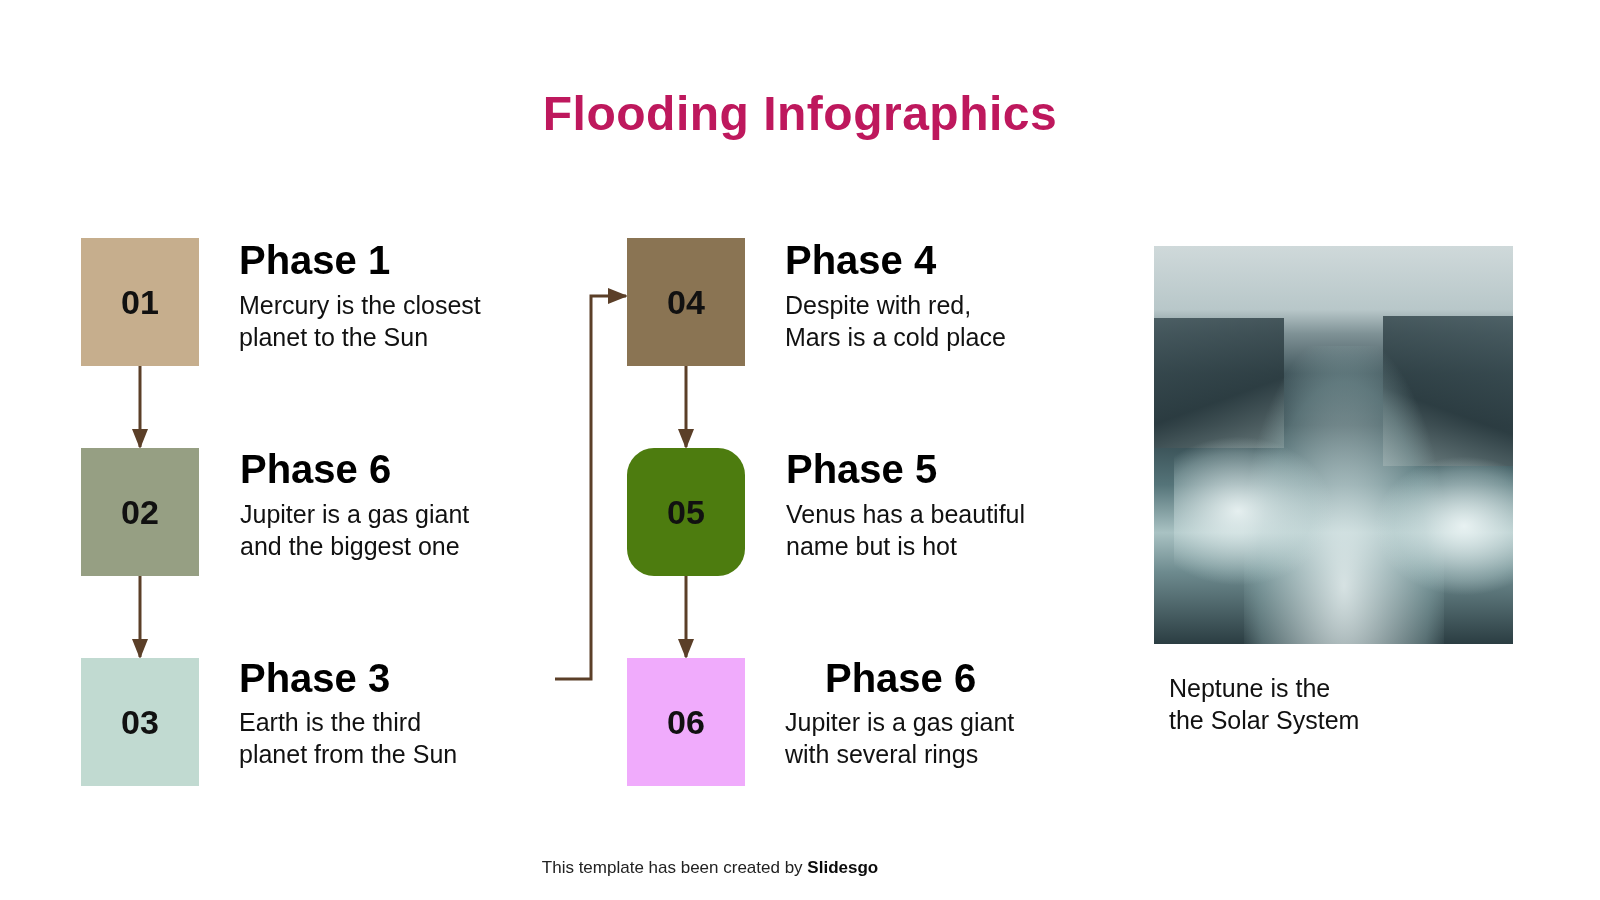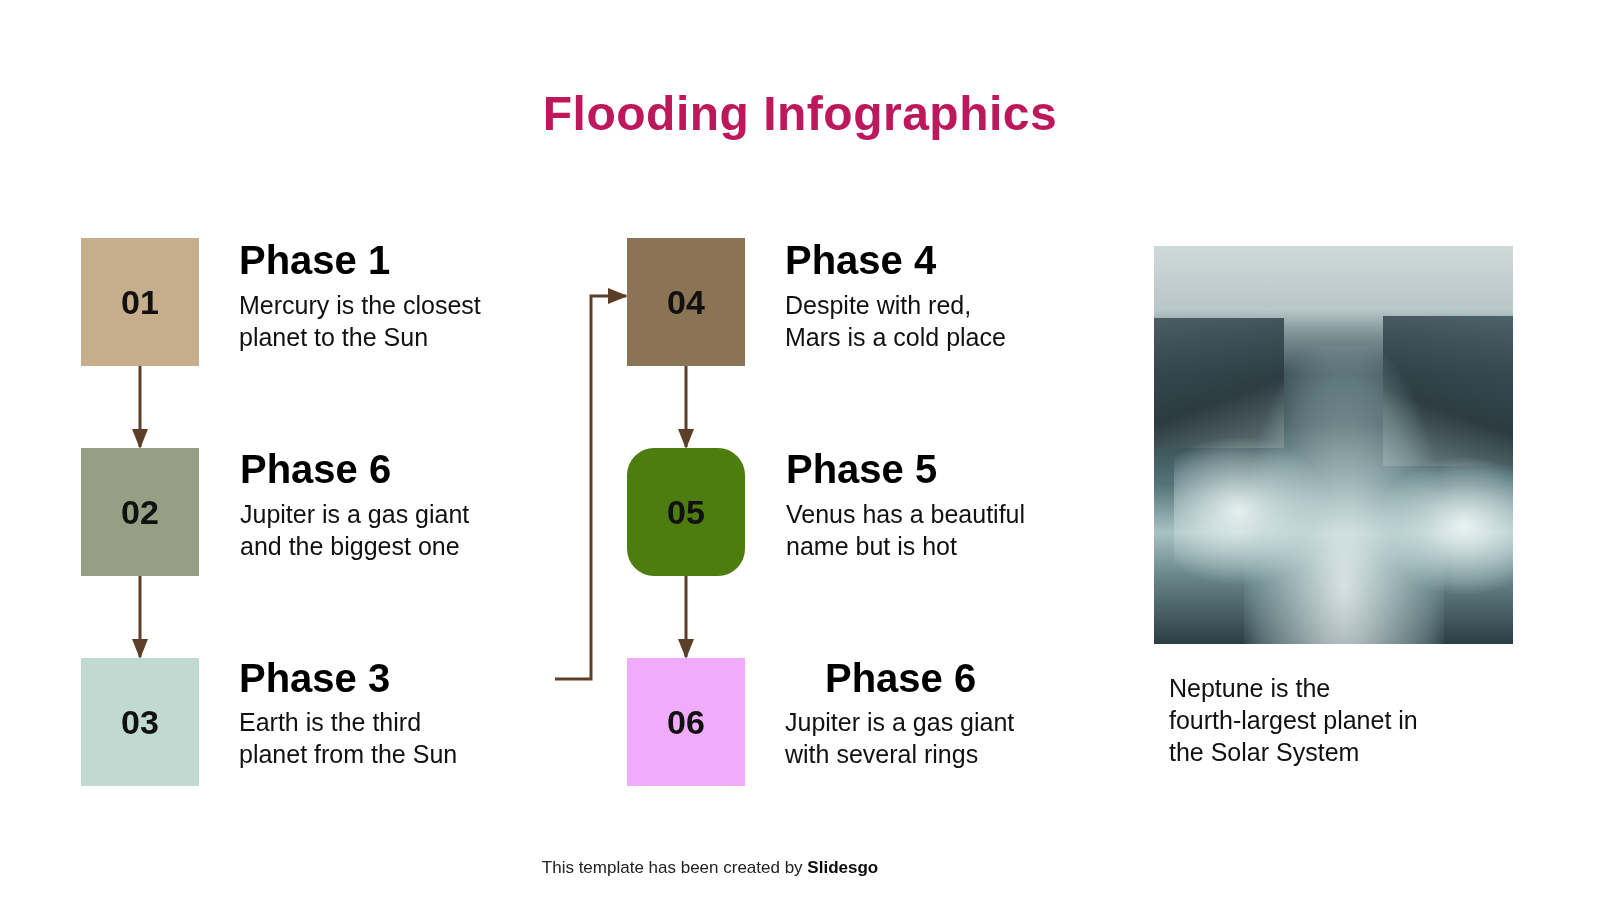--- a/index.html
+++ b/index.html
@@ -124,17 +124,16 @@
 
 <div class="photo">
   <div class="houses-left"></div>
   <div class="houses-right"></div>
   <div class="water"></div>
   <div class="wave-left"></div>
   <div class="wave-right"></div>
 </div>
 <div class="photo-caption">
   <div>Neptune is the</div>
-  <div>fourth-largest planet in</div>
   <div>the Solar System</div>
 </div>
 
 <div class="footer"><span>This template has been created by </span><b>Slidesgo</b></div>
 
 </body></html>

